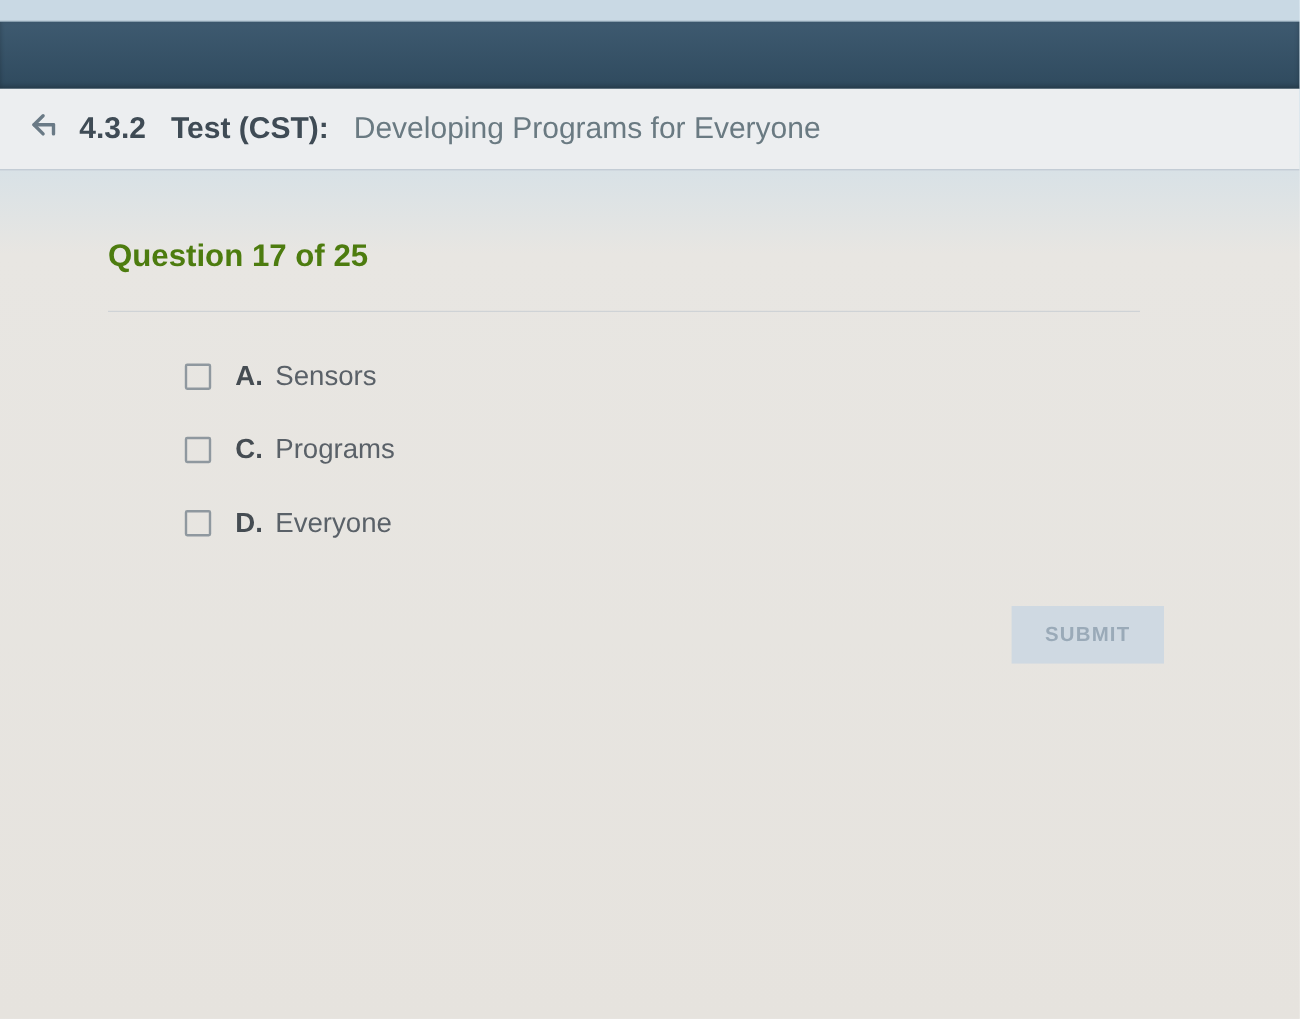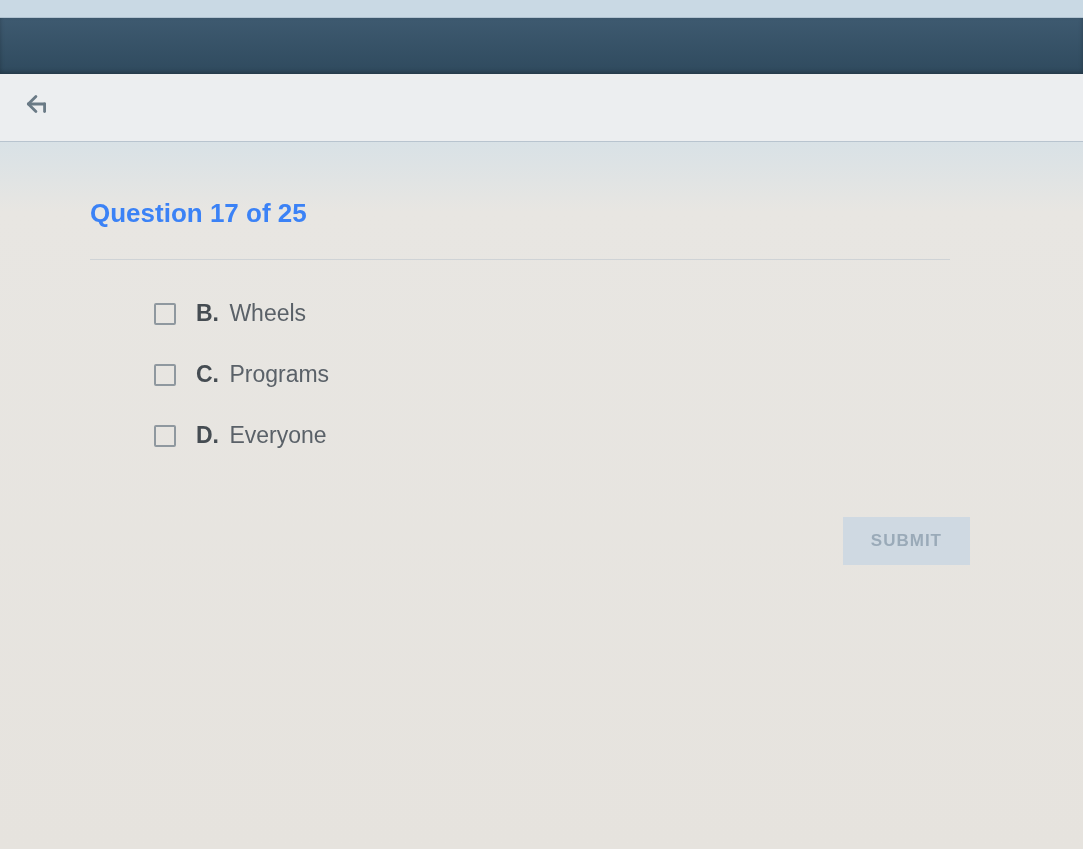--- a/index.html
+++ b/index.html
@@ -39,21 +39,21 @@
   }
   .breadcrumb-bar .t-num { font-weight: 700; color: #3f4b55; }
   .breadcrumb-bar .t-label { font-weight: 700; color: #3f4b55; }
   .breadcrumb-bar .t-name { color: #6a7a82; font-weight: 400; }
   .content {
     padding: 56px 90px 0 90px;
   }
   .q-head {
     font-size: 26px;
     font-weight: 700;
-    color: #3b82f6;
+    color: #4d7c0f;
     margin-bottom: 22px;
   }
   .q-text {
     font-size: 23px;
     color: #4a5158;
     line-height: 1.45;
     max-width: 820px;
   }
   .q-text .em { font-style: italic; }
   .divider {
@@ -93,54 +93,60 @@
   }
   .submit-btn {
     border: none;
     background: #cfd9e2;
     color: #9aaab8;
     font-size: 17px;
     font-weight: 700;
     letter-spacing: 1px;
     padding: 14px 28px;
     cursor: pointer;
-    margin-top: 12px;
   }
 </style>
 </head>
 <body>
 
 <div class="top-strip"></div>
 <div class="dark-band"></div>
 
 <div class="breadcrumb-bar">
   <span class="back-icon">
     <svg width="26" height="26" viewBox="0 0 24 24" fill="none" stroke="#6a7a86" stroke-width="2.6" stroke-linecap="round" stroke-linejoin="round">
       <path d="M11 5l-7 7 7 7"></path>
       <path d="M4 12h15"></path>
       <path d="M19 12v7"></path>
     </svg>
   </span>
+  <span>
+    <span class="t-num">4.3.2</span>
+    <span>&nbsp;</span>
+    <span class="t-label">Test (CST):</span>
+    <span>&nbsp;</span>
+    <span class="t-name">Developing Programs for Everyone</span>
+  </span>
 </div>
 
 <div class="content">
 
   <div class="q-head">
     <span>Question </span><span>17</span><span> of </span><span>25</span>
   </div>
 
 
   <div class="divider"></div>
 
   <div class="options">
     <label class="option">
       <span class="checkbox"></span>
       <span>
-        <span class="opt-letter">B.</span>
-        <span>Wheels</span>
+        <span class="opt-letter">A.</span>
+        <span>Sensors</span>
       </span>
     </label>
     <label class="option">
       <span class="checkbox"></span>
       <span>
         <span class="opt-letter">C.</span>
         <span>Programs</span>
       </span>
     </label>
     <label class="option">

